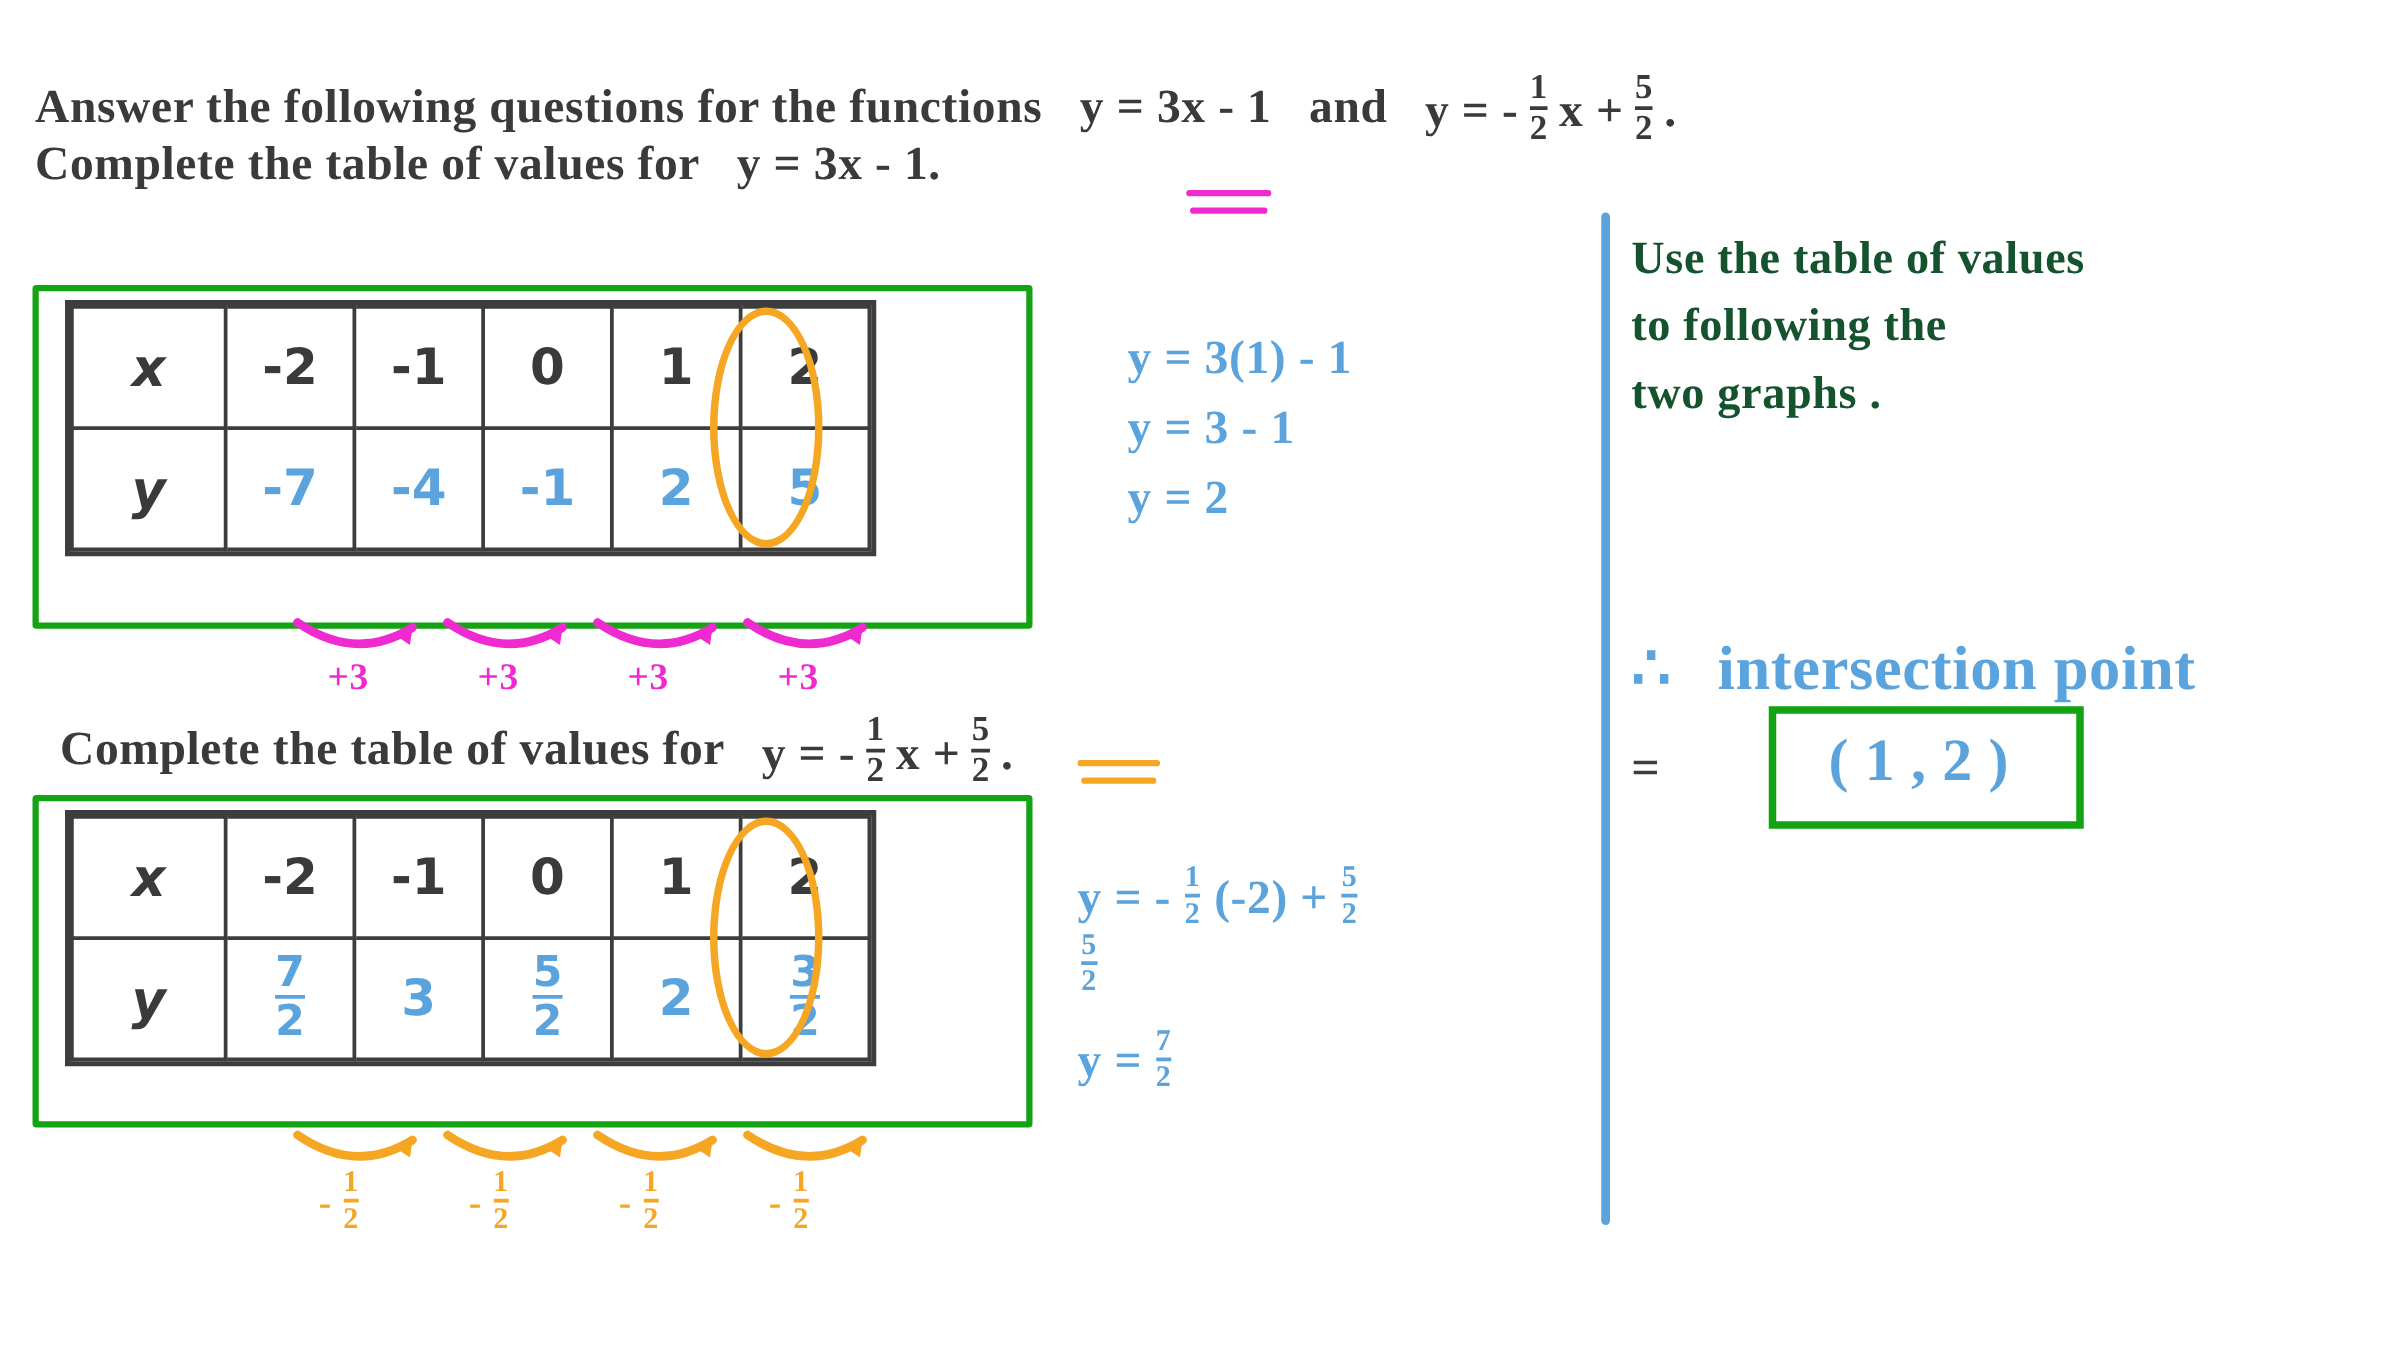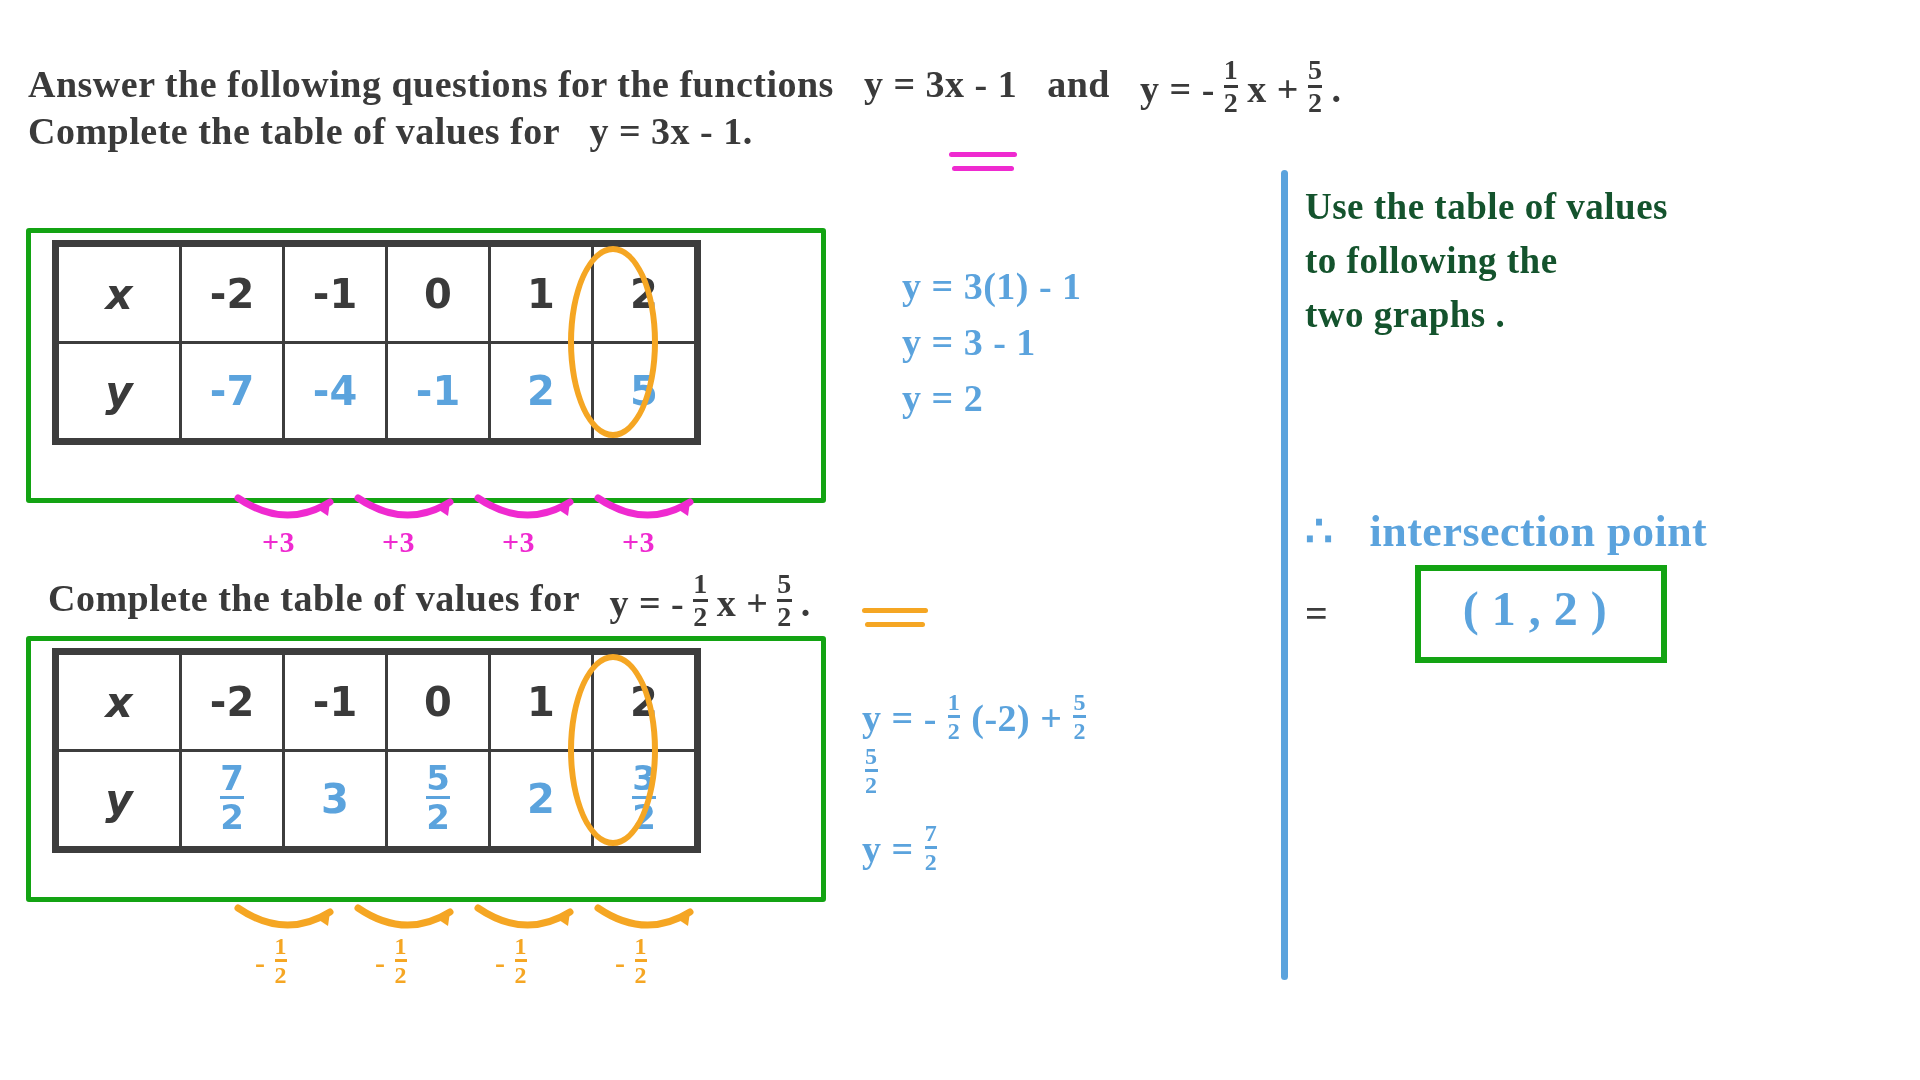--- a/index.html
+++ b/index.html
@@ -54,21 +54,21 @@
   .arrowrow{position:absolute;}
   .arrowlabel{position:absolute;font-size:30px;font-weight:700;}
 
   
   .work{position:absolute;font-size:38px;line-height:56px;color:#5ba3dd;font-weight:600;}
   .work .row{white-space:nowrap;display:flex;align-items:center;gap:8px;}
 
   
   #divider{position:absolute;left:1281px;top:170px;width:7px;height:810px;background:#5ba3dd;border-radius:4px;}
   #right-text{position:absolute;left:1305px;top:180px;font-size:37px;line-height:54px;color:#14532d;}
-  #conclusion{position:absolute;left:1305px;top:505px;font-size:44px;color:#5ba3dd;font-weight:600;white-space:nowrap;}
+  #conclusion{position:absolute;left:1305px;top:505px;font-size:50px;color:#5ba3dd;font-weight:600;white-space:nowrap;}
   #answer-eq{position:absolute;left:1305px;top:590px;font-size:40px;color:#3d3d3d;font-weight:600;}
   #answer-box{position:absolute;left:1415px;top:565px;width:240px;height:86px;border:6px solid #13a313;}
   #answer-val{position:absolute;left:1415px;top:565px;width:240px;height:86px;
                display:flex;align-items:center;justify-content:center;
                font-size:48px;color:#5ba3dd;font-weight:600;}
   .therefore{display:inline-block;width:30px;}
 </style>
 </head>
 <body>
 

